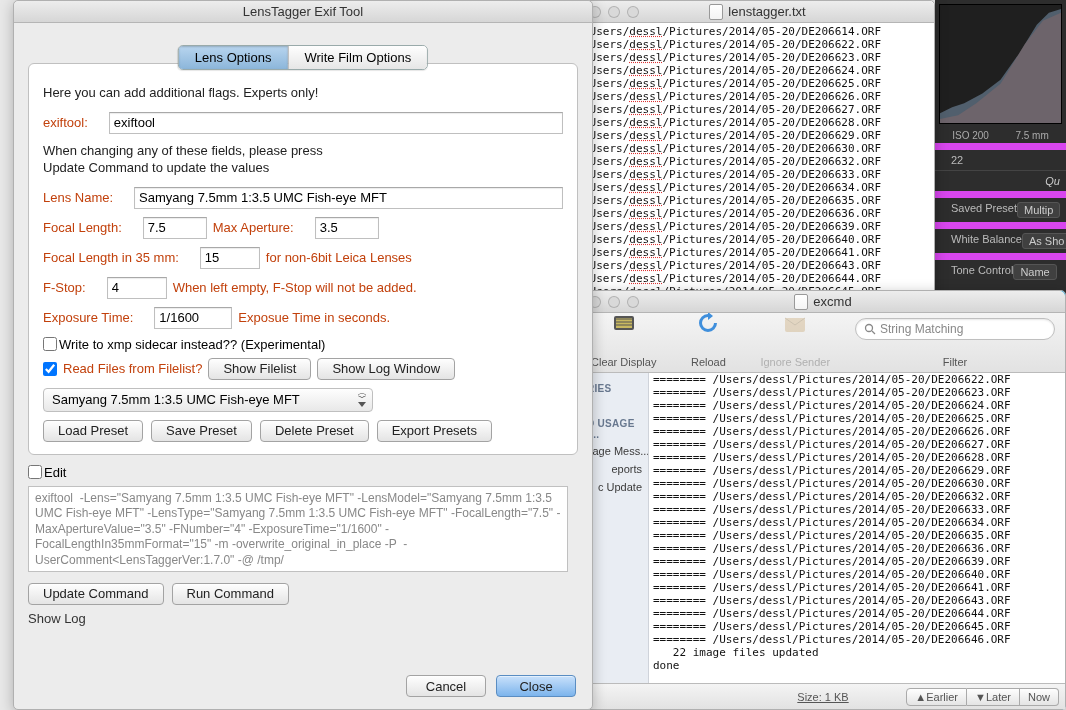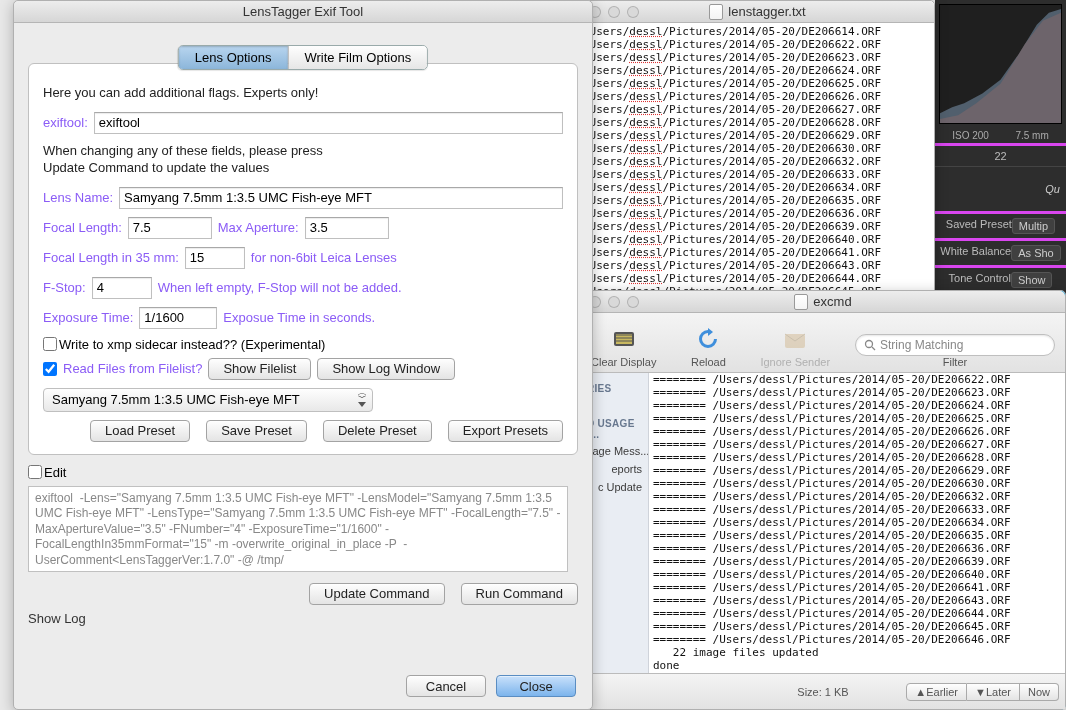--- a/index.html
+++ b/index.html
@@ -15,73 +15,73 @@
 
 #w-main { left: 13px; top: 0; width: 580px; height: 710px; background: #ececec; }
 #w-main .titlebar { justify-content: center; }
 #w-main .content { padding: 12px 14px; }
 .tabframe { background: #fff; border: 1px solid #c0c0c0; border-radius: 6px; padding: 14px 14px 12px; position: relative; margin-top: 22px; }
 .tabs { position: absolute; top: -19px; left: 50%; transform: translateX(-50%); display: flex; border: 1px solid #9aa; border-radius: 5px; overflow: hidden; box-shadow: 0 1px 1px rgba(0,0,0,0.1); }
 .tab { padding: 4px 16px; font-size: 13px; background: linear-gradient(#fefefe,#e6e6e6); border-right: 1px solid #b0b0b0; cursor: default; }
 .tab:last-child { border-right: 0; }
 .tab.active { background: linear-gradient(#b8d5ef,#8cb6da); box-shadow: inset 0 1px 2px rgba(0,0,0,0.2); }
 .row { display: flex; align-items: center; margin: 4px 0 8px; gap: 6px; flex-wrap: wrap; }
-.row label.lbl { font-size: 13px; color: #8b5cf6; }
+.row label.lbl { font-size: 13px; color: #c2410c; }
 .note { font-size: 13px; color: #222; margin: 6px 0 10px; line-height: 1.35; }
-input.text { height: 22px; border: 1px solid #bfbfbf; border-top-color: #a8a8a8; border-radius: 0; padding: 0 4px; font-size: 13px; background: #fff; box-shadow: inset 0 1px 1px rgba(0,0,0,0.08); }
+input.text { height: 22px; border: 1px solid #bfbfbf; border-top-color: #a8a8a8; border-radius: 0; padding: 0 4px; font-size: 13px; background: #fff; box-shadow: inset 0 1px 1px rgba(0,0,0,0.08); margin-left: 15px; }
 input.text.wide { flex: 1; min-width: 0; }
-input.text.small { width: 84px; }
+input.text.small { width: 64px; }
 input.text.med { width: 60px; }
 .chk { display: flex; align-items: center; gap: 2px; margin: 6px 0; }
 input[type=checkbox] { width: 14px; height: 14px; }
 button.mac { height: 22px; padding: 0 14px; border: 1px solid #a3a3a3; border-radius: 4px; background: linear-gradient(#fefefe,#e4e4e4); font-size: 13px; color: #222; box-shadow: 0 1px 0 rgba(255,255,255,0.5) inset; cursor: default; }
 button.mac.primary { background: linear-gradient(#c9e1fb,#7cb4ec); border-color: #5a8dc2; }
 .select { height: 24px; border: 1px solid #bfbfbf; border-radius: 4px; background: linear-gradient(#fefefe,#e8e8e8); padding: 0 26px 0 8px; font-size: 13px; display: inline-flex; align-items: center; position: relative; min-width: 330px; }
 .select::after { content: ""; position: absolute; right: 8px; top: 5px; width: 8px; height: 12px; background:
   linear-gradient(#555,#555) top/8px 1px no-repeat; clip-path: polygon(0 35%, 50% 0, 100% 35%, 100% 45%, 50% 10%, 0 45%, 0 55%, 50% 90%, 100% 55%, 100% 65%, 50% 100%, 0 65%); background: #555;}
 .select::after { content:""; position:absolute; right:6px; top:4px; width:0; height:0; border-left:4px solid transparent; border-right:4px solid transparent; border-bottom:5px solid #555; }
 .select::before { content:""; position:absolute; right:6px; bottom:4px; width:0; height:0; border-left:4px solid transparent; border-right:4px solid transparent; border-top:5px solid #555; }
-.btnrow { display: flex; gap: 16px; margin-top: 8px; flex-wrap: wrap; justify-content: flex-end; }
+.btnrow { display: flex; gap: 8px; margin-top: 8px; flex-wrap: wrap; }
 .edit-section { margin-top: 10px; }
 .cmdbox { width: 540px; height: 86px; border: 1px solid #c0c0c0; background: #fff; padding: 4px 6px; font-size: 12px; color: #888; font-family: inherit; resize: none; line-height: 1.3; }
 .bottom { position: absolute; bottom: 12px; right: 16px; display: flex; gap: 10px; }
 .show-log { font-size: 13px; color: #333; margin-top: 6px; }
 
 
 #w-txt { left: 580px; top: 0; width: 355px; height: 296px; background: #fff; }
 #w-txt .body { height: calc(100% - 22px); overflow: hidden; background: #fff; font-family: Menlo, monospace; font-size: 11px; line-height: 13px; padding: 2px 2px 0; white-space: pre; color: #111; }
 .underline-red { text-decoration: underline; text-decoration-style: dotted; text-decoration-color: #d33; }
 
 
 #w-ex { left: 580px; top: 290px; width: 486px; height: 420px; background: #0ea5e9; }
 #w-ex .toolbar { height: 60px; background: linear-gradient(#f4f4f4,#e2e2e2); border-bottom: 1px solid #bbb; display: flex; align-items: flex-end; padding: 4px 10px 4px; gap: 24px; }
-.tbitem { display: flex; flex-direction: column; align-items: center; font-size: 11px; color: #555; gap: 0; min-width: 56px; }
+.tbitem { display: flex; flex-direction: column; align-items: center; font-size: 11px; color: #555; gap: 16px; min-width: 56px; }
 .tbitem.disabled { color: #b0b0b0; }
 .tbicon { width: 32px; height: 32px; border-radius: 4px; display: flex; align-items: center; justify-content: center; }
 .search { margin-left: auto; width: 200px; height: 22px; border: 1px solid #bfbfbf; border-radius: 11px; background: #fff; display: flex; align-items: center; padding: 0 8px; font-size: 12px; color: #888; box-shadow: inset 0 1px 2px rgba(0,0,0,0.1); }
 .search svg { margin-right: 4px; }
 #w-ex .sidebar { position: absolute; left: 0; top: 82px; width: 68px; bottom: 22px; background: #e9edf3; border-right: 1px solid #cfd3da; padding: 6px 0; font-size: 11px; color: #6a7a8a; overflow: hidden;}
 #w-ex .sidebar .sect { padding: 4px 6px 2px; font-weight: bold; font-size: 10px; color: #68788f; letter-spacing: 0.3px; }
 #w-ex .sidebar .item { padding: 3px 6px; white-space: nowrap; overflow: hidden; text-overflow: clip; color:#3a3a3a;text-align:right;}
 #w-ex .log { position: absolute; left: 68px; right: 0; top: 82px; bottom: 22px; background: #fff; font-family: Menlo, monospace; font-size: 11px; line-height: 13px; white-space: pre; overflow: hidden; padding: 0 4px; color: #111;}
-#w-ex .status { position: absolute; left: 0; right: 0; bottom: 0; height: 36px; background: linear-gradient(#f4f4f4,#e2e2e2); border-top: 1px solid #bbb; display:flex; align-items:center; justify-content:center; font-size:11px; color:#555;}
+#w-ex .status { position: absolute; left: 0; right: 0; bottom: 0; height: 26px; background: linear-gradient(#f4f4f4,#e2e2e2); border-top: 1px solid #bbb; display:flex; align-items:center; justify-content:center; font-size:11px; color:#555;text-decoration:underline;}
 #w-ex .status .navbtns { position:absolute; right:6px; display:flex; gap:0; }
 #w-ex .status .seg { border:1px solid #aaa; background:linear-gradient(#fefefe,#e4e4e4); height:18px; padding:0 8px; font-size:11px; display:flex; align-items:center; }
 #w-ex .status .seg:first-child { border-radius:4px 0 0 4px; }
 #w-ex .status .seg:nth-child(2) { border-left:0; }
 #w-ex .status .seg:last-child { border-radius:0 4px 4px 0; border-left:0; }
 
 
 #w-lr { position: absolute; right: 0; top: 0; width: 131px; height: 296px; background: #2d2d2d; color: #bbb; font-size: 11px; }
 #w-lr .hist { height: 120px; background: #1f1f1f; margin: 4px; border: 1px solid #000; position: relative; overflow: hidden; }
 #w-lr .hist svg { width:100%; height:100%; }
 #w-lr .histlabels { display:flex; justify-content:space-around; font-size:10px; color:#aaa; padding:2px 4px; }
-#w-lr .panelrow { display:flex; justify-content:center; padding:4px 6px; border-top:3px solid #d946ef; font-size:11px; white-space:nowrap; overflow:hidden;}
+#w-lr .panelrow { display:flex; justify-content:flex-start; padding:4px 16px; border-top:7px solid #d946ef; font-size:11px; white-space:nowrap; overflow:hidden;}
 #w-lr .panelrow .btn { background:#404040; border:1px solid #555; color:#ccc; padding:1px 6px; border-radius:3px; font-size:11px;}
-#w-lr .heading { padding:16px 6px; color:#ccc; border-top:1px solid #444; text-align:right; font-style:italic;}
+#w-lr .heading { padding:4px 6px; color:#ccc; border-top:1px solid #444; text-align:right; font-style:italic;}
 </style>
 </head>
 <body>
 
 <div id="w-lr">
   <div class="hist">
     <svg viewBox="0 0 100 60" preserveAspectRatio="none">
       <path d="M0,60 L0,55 L10,52 L20,50 L35,45 L50,38 L65,25 L80,10 L90,4 L100,2 L100,60 Z" fill="#667a8f" opacity="0.7"></path>
       <path d="M0,60 L0,58 L15,56 L30,50 L50,40 L70,20 L85,8 L100,4 L100,60 Z" fill="#8a6a6a" opacity="0.5"></path>
     </svg>
@@ -98,21 +98,21 @@
   <div class="panelrow">
     <span>Saved Preset</span>
     <span class="btn">Multip</span>
   </div>
   <div class="panelrow">
     <span>White Balance</span>
     <span class="btn">As Sho</span>
   </div>
   <div class="panelrow">
     <span>Tone Control</span>
-    <span class="btn">Show</span>
+    <span class="btn">Name</span>
   </div>
 </div>
 
 <div class="window" id="w-txt">
   <div class="titlebar">
     <div class="traffic">
         <div class="dot disabled"></div>
         <div class="dot disabled"></div>
         <div class="dot disabled"></div>
       </div>

